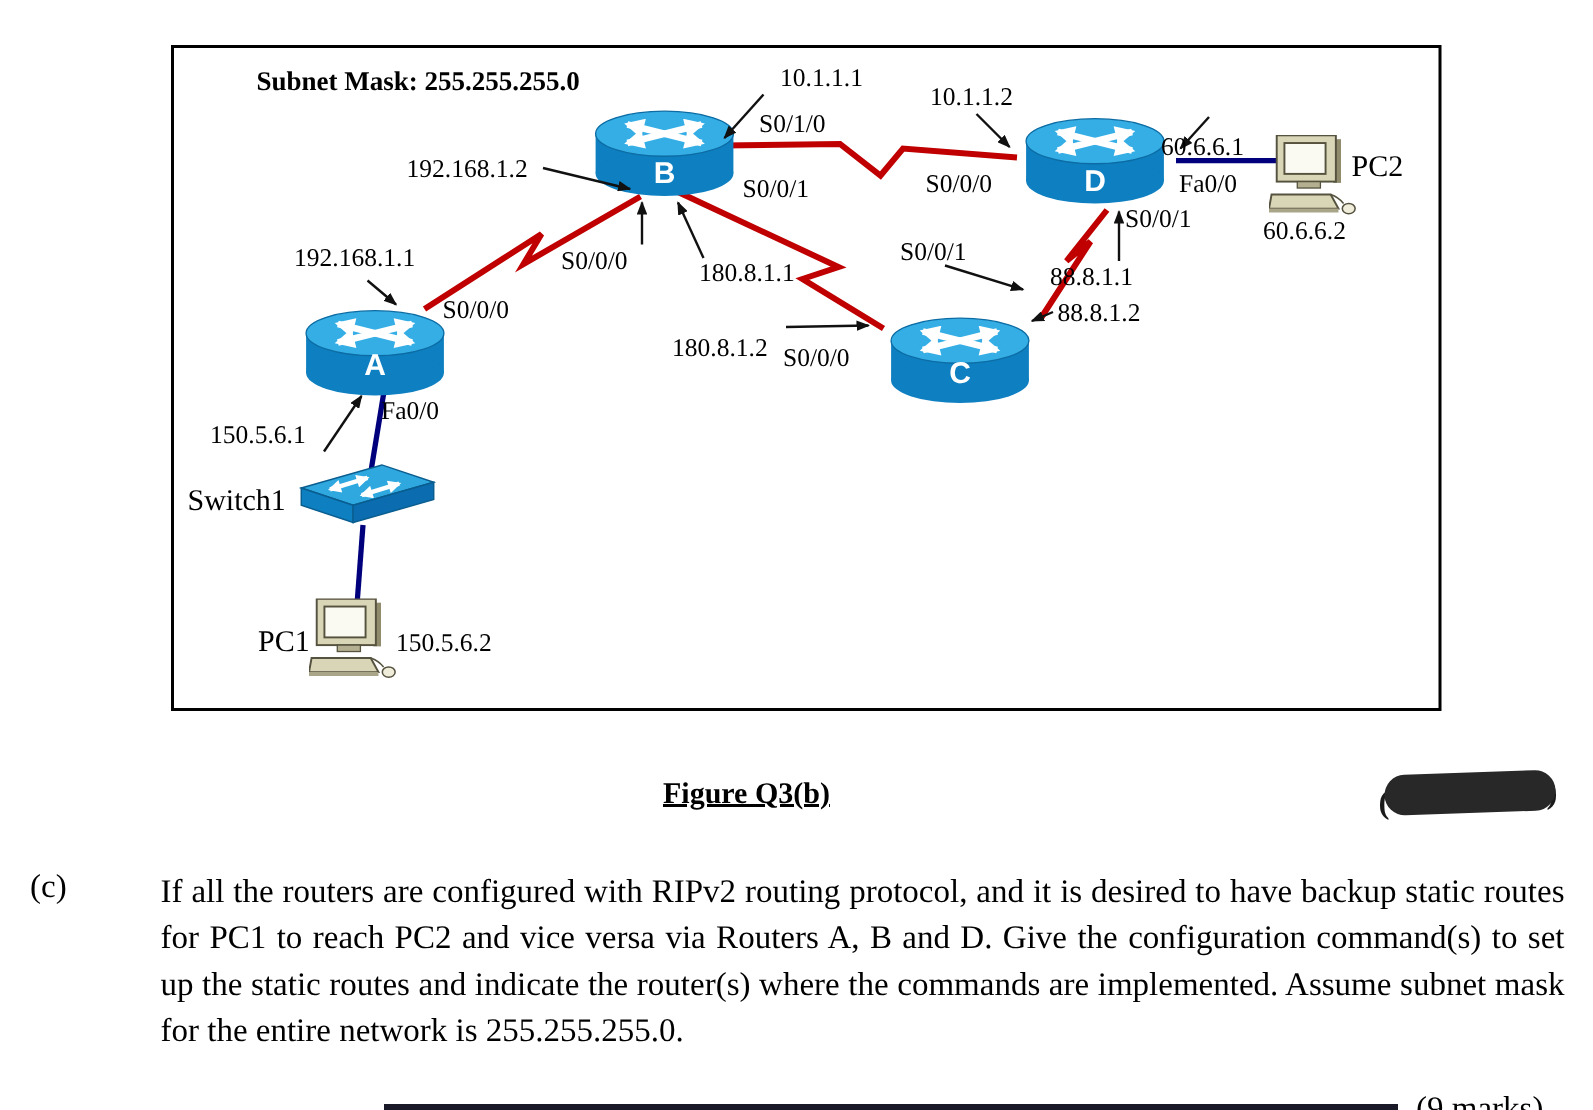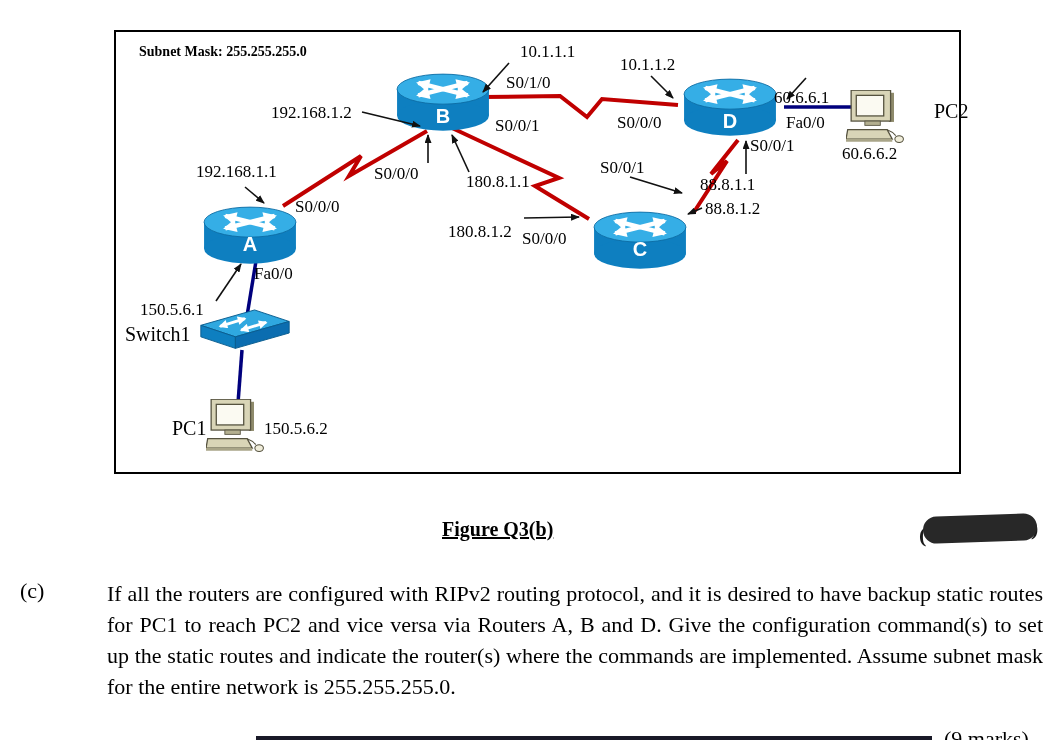--- a/index.html
+++ b/index.html
@@ -10,21 +10,21 @@
   #figbox{
     position:absolute;left:114px;top:30px;width:843px;height:440px;
     border:2px solid #000;background:#fff;z-index:0;
   }
   #diagram{position:absolute;left:0;top:0;width:1062px;height:740px;z-index:1;}
   .lbl{
     position:absolute;z-index:2;font-size:17px;line-height:1.15;
     white-space:nowrap;color:#000;
   }
   .lbl.big{font-size:20px;}
-  .lbl.bold{font-weight:bold;font-size:14px;}
+  .lbl.bold{font-weight:bold;font-size:18px;margin-left:32px;}
   .dev-letter{
     position:absolute;z-index:3;width:22px;text-align:center;
     font-family:"Liberation Sans",sans-serif;font-weight:bold;
     font-size:20px;color:#fff;
   }
   #caption{
     position:absolute;left:442px;top:486px;z-index:2;
     font-size:20px;font-weight:bold;text-decoration:underline;
     text-decoration-thickness:2px;white-space:nowrap;margin-top:32px;
   }
@@ -166,26 +166,26 @@
 <span class="lbl" style="left:700px;top:175px;">88.8.1.1</span>
 <span class="lbl" style="left:705px;top:199px;">88.8.1.2</span>
 
 <span class="lbl" style="left:600px;top:158px;">S0/0/1</span>
 <span class="lbl" style="left:448px;top:210px;margin-top:12px;">180.8.1.2</span>
 <span class="lbl" style="left:522px;top:229px;">S0/0/0</span>
 
 <span class="lbl" style="left:196px;top:162px;">192.168.1.1</span>
 <span class="lbl" style="left:295px;top:197px;">S0/0/0</span>
 <span class="lbl" style="left:254px;top:264px;">Fa0/0</span>
-<span class="lbl" style="left:140px;top:300px;">150.5.6.1</span>
+<span class="lbl" style="left:140px;top:280px;">150.5.6.1</span>
 
 <span class="lbl big" style="left:125px;top:323px;">Switch1</span>
 <span class="lbl big" style="left:172px;top:417px;">PC1</span>
 <span class="lbl" style="left:264px;top:419px;">150.5.6.2</span>
-<span class="lbl big" style="left:901px;top:100px;margin-left:33px;">PC2</span>
+<span class="lbl big" style="left:901px;top:100px;">PC2</span>
 <span class="lbl" style="left:842px;top:144px;">60.6.6.2</span>
 
 <span class="dev-letter" style="left:432px;top:105px;">B</span>
 <span class="dev-letter" style="left:719px;top:110px;">D</span>
 <span class="dev-letter" style="left:629px;top:238px;">C</span>
 <span class="dev-letter" style="left:239px;top:233px;">A</span>
 
 <div id="caption">Figure Q3(b)</div>
 
 <div id="redact-wrap">

